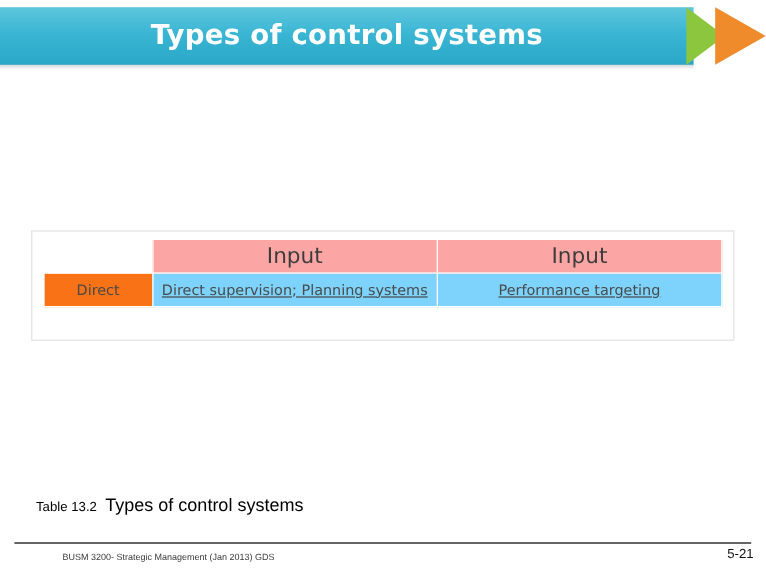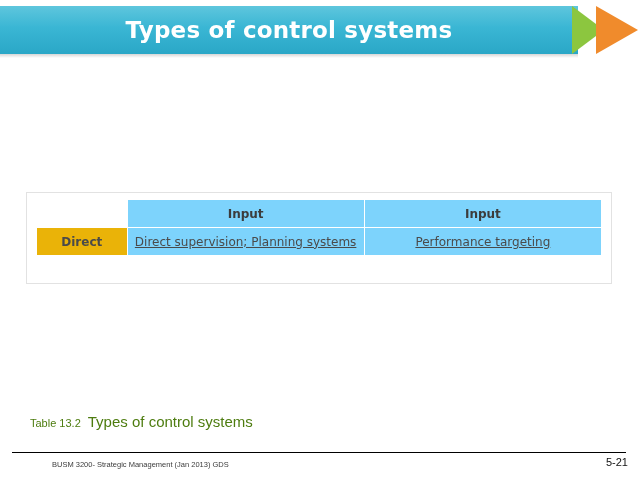--- a/index.html
+++ b/index.html
@@ -86,49 +86,49 @@
     height: 27px;
     vertical-align: middle;
     font-family: "DejaVu Sans", sans-serif;
   }
   .col-label { width: 90px; }
   .corner-cell {
     background: #ffffff;
     border: none !important;
   }
   .hdr {
-    background: #7dd3fc;
+    background: #fca5a5;
     color: #3c3c3c;
-    font-size: 12px;
-    font-weight: bold;
+    font-size: 18px;
+    font-weight: normal;
     text-align: center;
   }
   .rowlabel {
-    background: #eab308;
+    background: #f97316;
     color: #4a4a4a;
     font-size: 12px;
-    font-weight: bold;
+    font-weight: normal;
     text-align: center;
   }
   .cell {
     background: #7dd3fc;
     color: #4a4a4a;
     font-size: 12px;
     text-align: center;
     text-decoration: underline;
   }
 
   
   .caption {
     position: absolute;
     left: 30px;
     top: 413px;
     display: flex;
     align-items: baseline;
-    color: #4d7c0f;
+    color: #000000;
   }
   .caption-num {
     font-size: 11px;
     font-family: "Liberation Sans", sans-serif;
   }
   .caption-title {
     font-size: 15px;
     margin-left: 7px;
     font-family: "Liberation Sans", sans-serif;
   }

